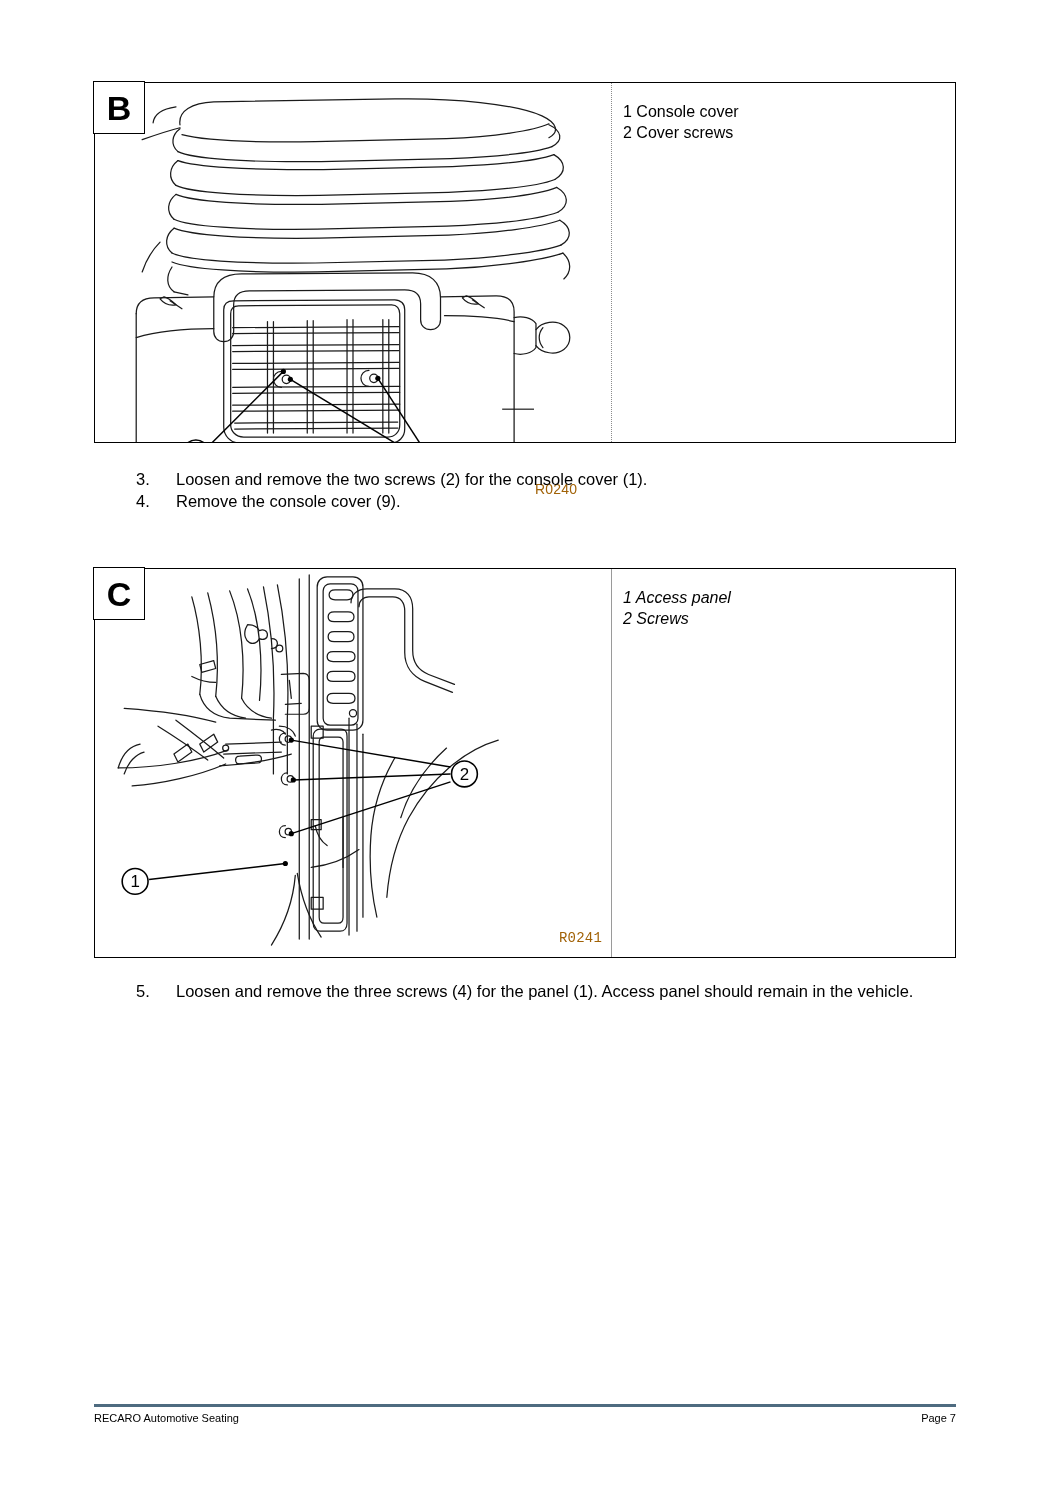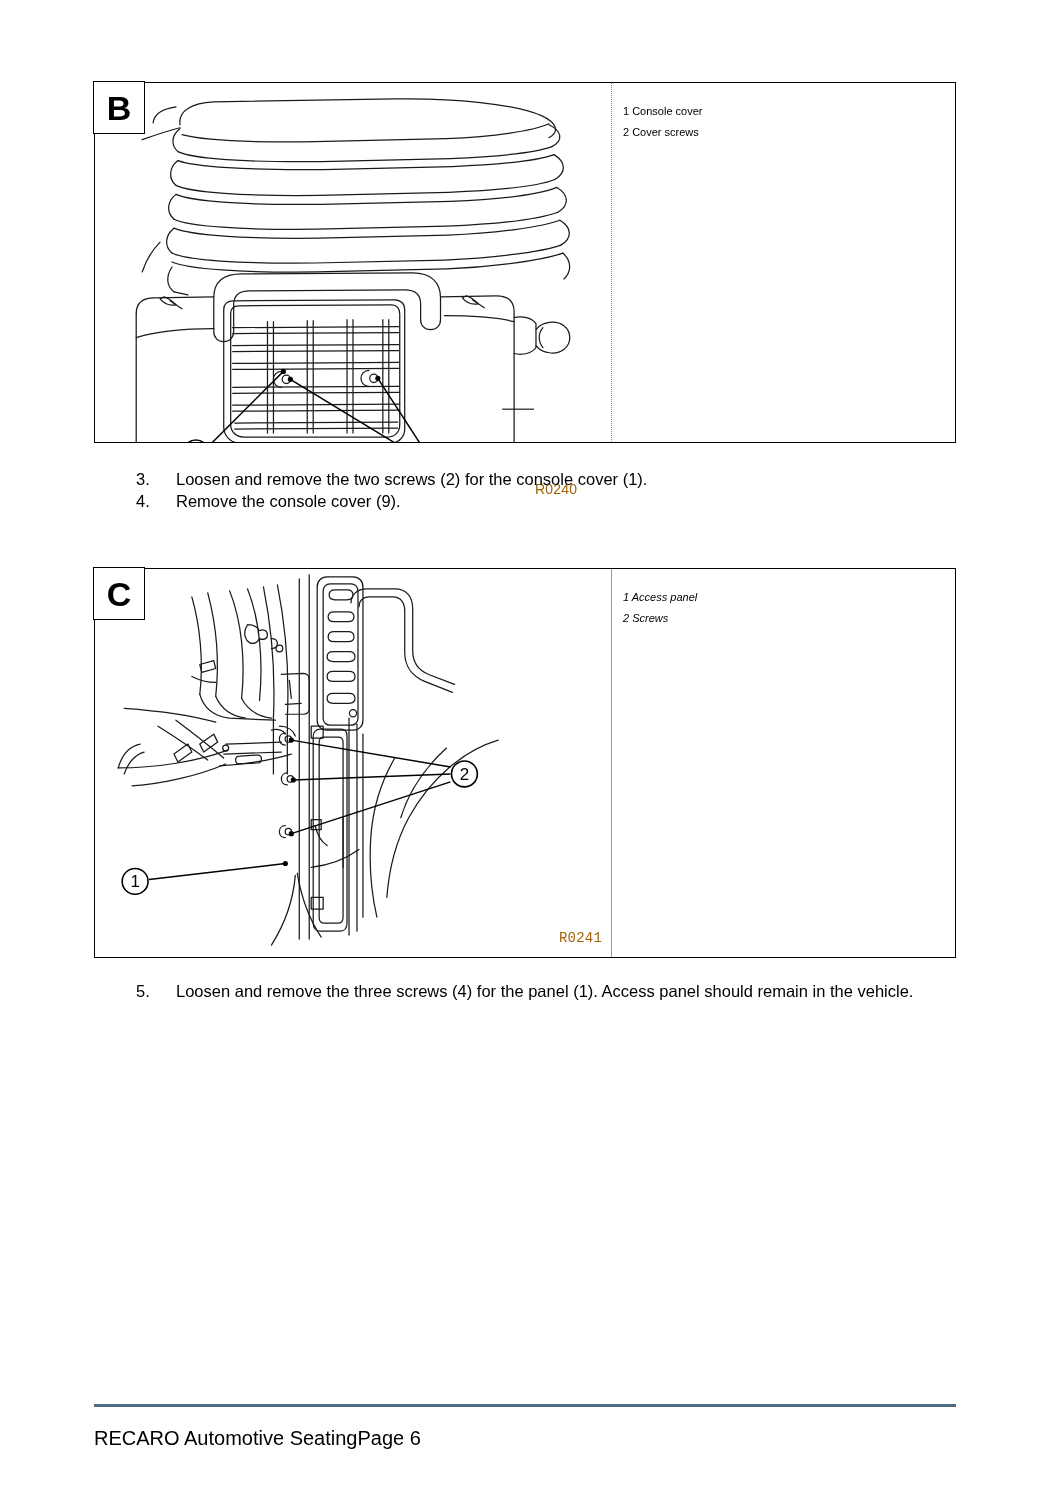--- a/index.html
+++ b/index.html
@@ -53,21 +53,21 @@
     position: absolute;
     top: 0;
     bottom: 0;
     width: 0;
   }
   .panel-divider.dotted { border-left: 1.3px dotted #8b8b8b; }
   .panel-divider.solid  { border-left: 1.3px solid  #9a9a9a; }
 
   .legend {
     position: absolute;
-    font-size: 11px;
+    font-size: 16px;
     line-height: 21px;
     white-space: pre-line;
   }
 
   .art-wrap {
     position: absolute;
     left: 0;
     top: 0;
     width: 516px;
     height: 100%;
@@ -99,23 +99,23 @@
     width: 862px;
     height: 3px;
     background: #4e6b80;
   }
   .footer {
     position: absolute;
     left: 94px;
     top: 1412px;
     width: 862px;
     display: flex;
+    justify-content: space-between;
     align-items: baseline;
-    font-size: 20px;
-    margin-top: 15px;
+    font-size: 11px;
   }
 </style>
 </head>
 <body>
 
 <div class="page">
 
   <div class="figure-panel" id="panel-b">
 
     <div class="panel-tag">B</div>
@@ -403,16 +403,16 @@
   <div class="steps" style="left:136px; top:980px; width:790px;">
     <div class="step-row">
       <div class="step-num">5.</div>
       <div class="step-text">Loosen and remove the three screws (4) for the panel (1). Access panel should remain in the vehicle.</div>
     </div>
   </div>
 
   <div class="footer-rule"></div>
   <div class="footer">
     <div>RECARO Automotive Seating</div>
-    <div>Page 6</div>
+    <div>Page 7</div>
   </div>
 
 </div>
 
 </body></html>

